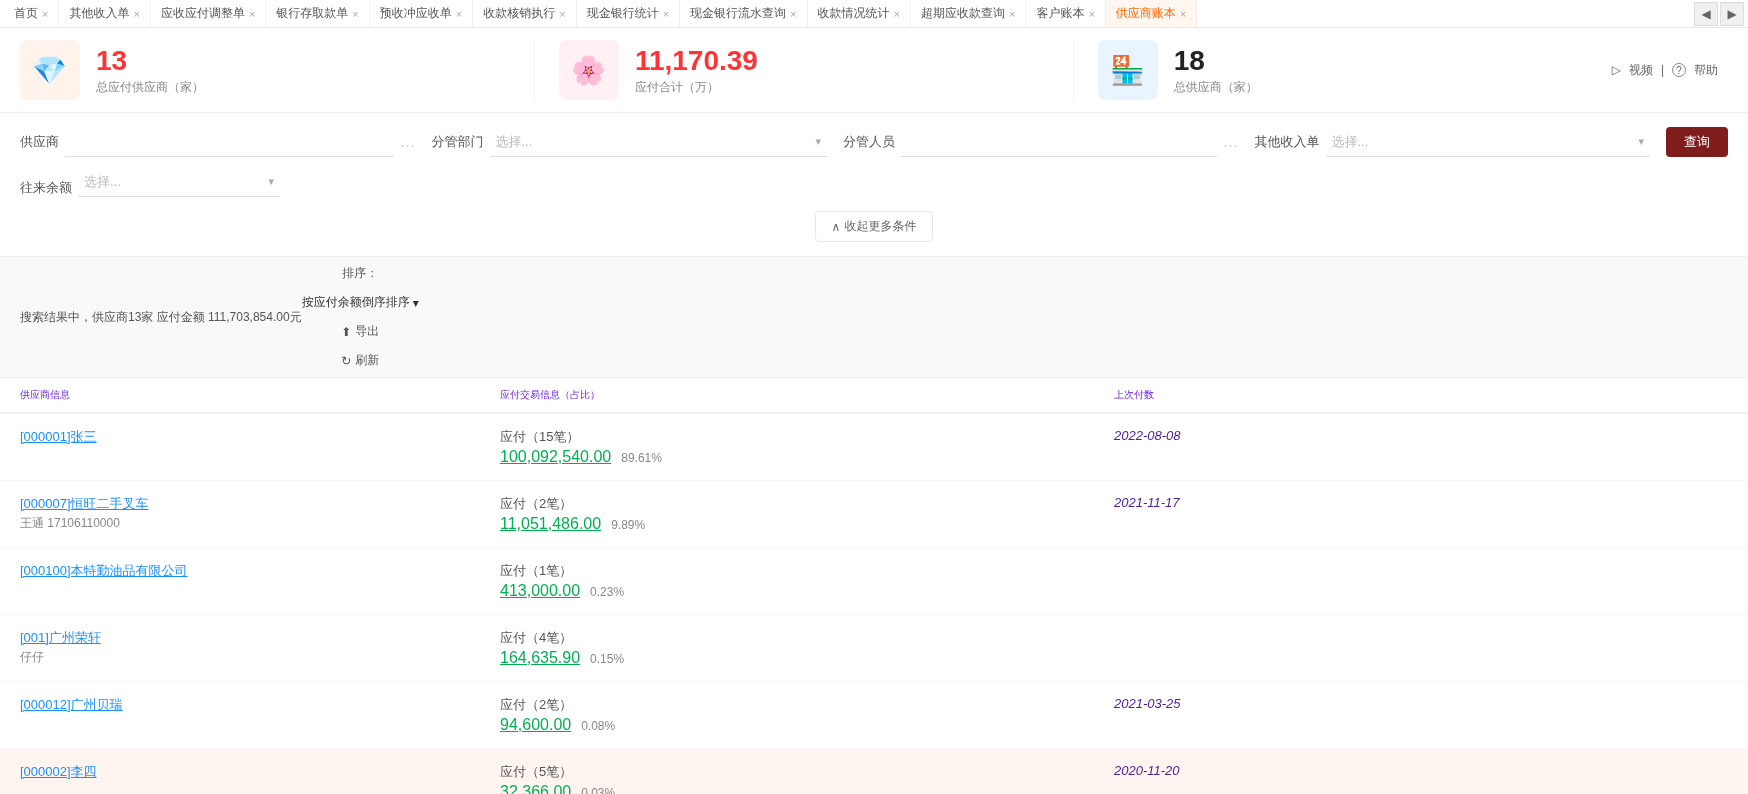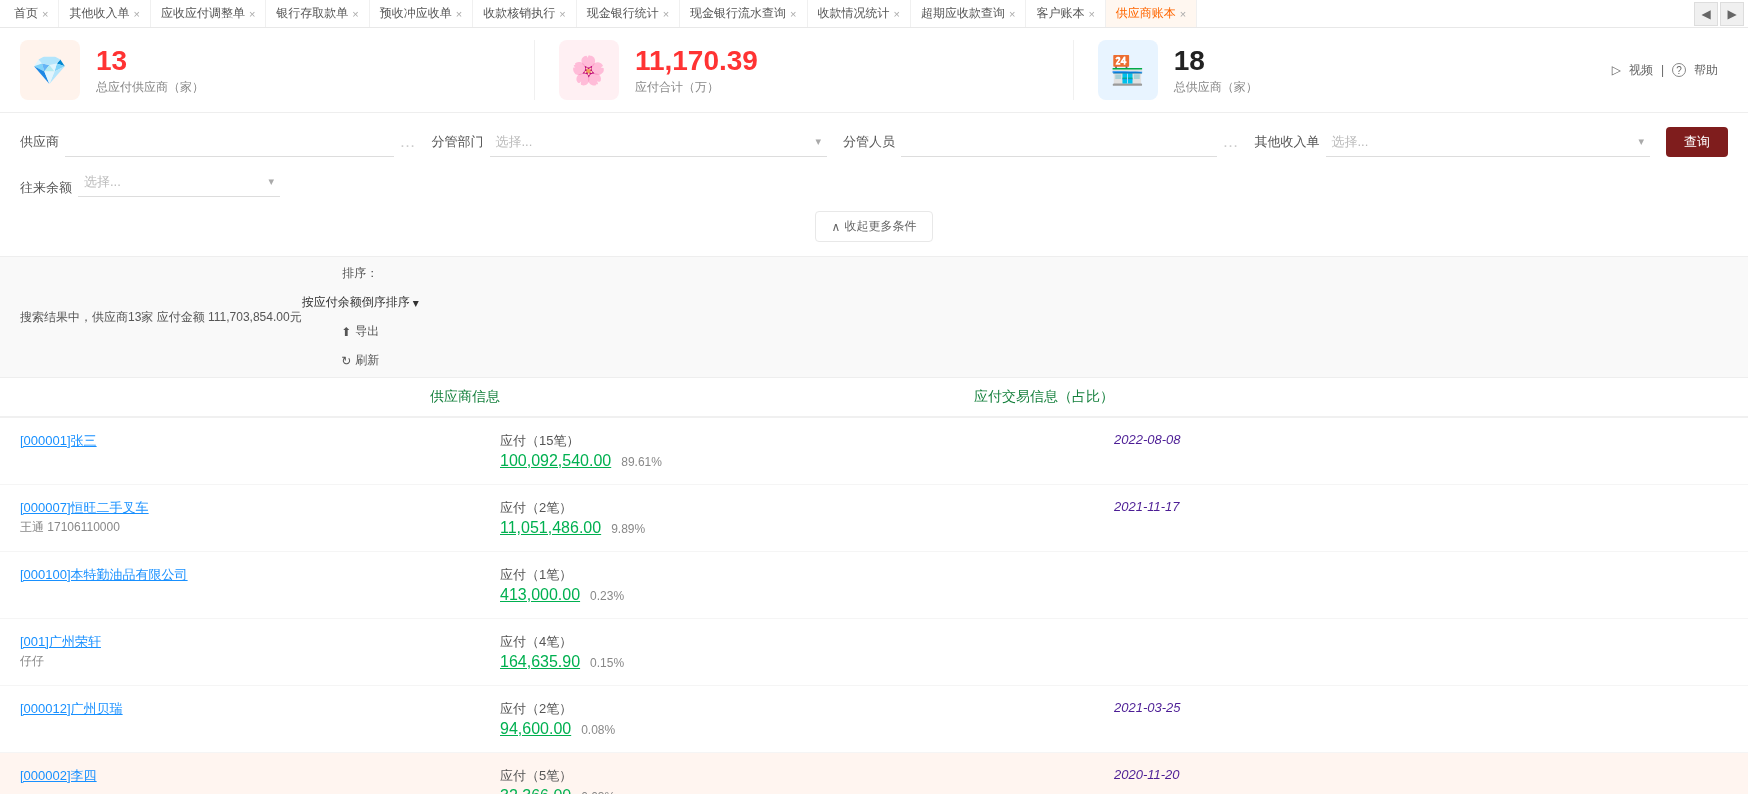--- a/index.html
+++ b/index.html
@@ -189,24 +189,23 @@
     .data-table {
       background: #fff;
       width: 100%;
     }
     .table-header {
       display: grid;
       grid-template-columns: 480px 1fr 1fr;
       padding: 10px 20px;
       background: #fff;
       border-bottom: 2px solid #f0f0f0;
-      font-size: 14px;
-      color: #15803d;
+      font-size: 10px;
+      color: #6d28d9;
       font-weight: 500;
-      text-align: right;
     }
     .table-row {
       display: grid;
       grid-template-columns: 480px 1fr 1fr;
       padding: 14px 20px;
       border-bottom: 1px solid #f5f5f5;
       align-items: start;
     }
     .table-row.highlighted { background: #fff5f0; }
     .supplier-name {
@@ -387,20 +386,21 @@
       <span>↻</span>
       <span>刷新</span>
     </div>
   </div>
 </div>
 
 <div class="data-table">
   <div class="table-header">
     <span>供应商信息</span>
     <span>应付交易信息（占比）</span>
+    <span>上次付数</span>
   </div>
   <div class="scrollbar-area" id="table-body">
 
   <div class="table-row">
     <div>
       <div class="supplier-name">[000001]张三</div>
 
     </div>
     <div class="tx-info">
       <div class="tx-label">应付（15笔）</div>

